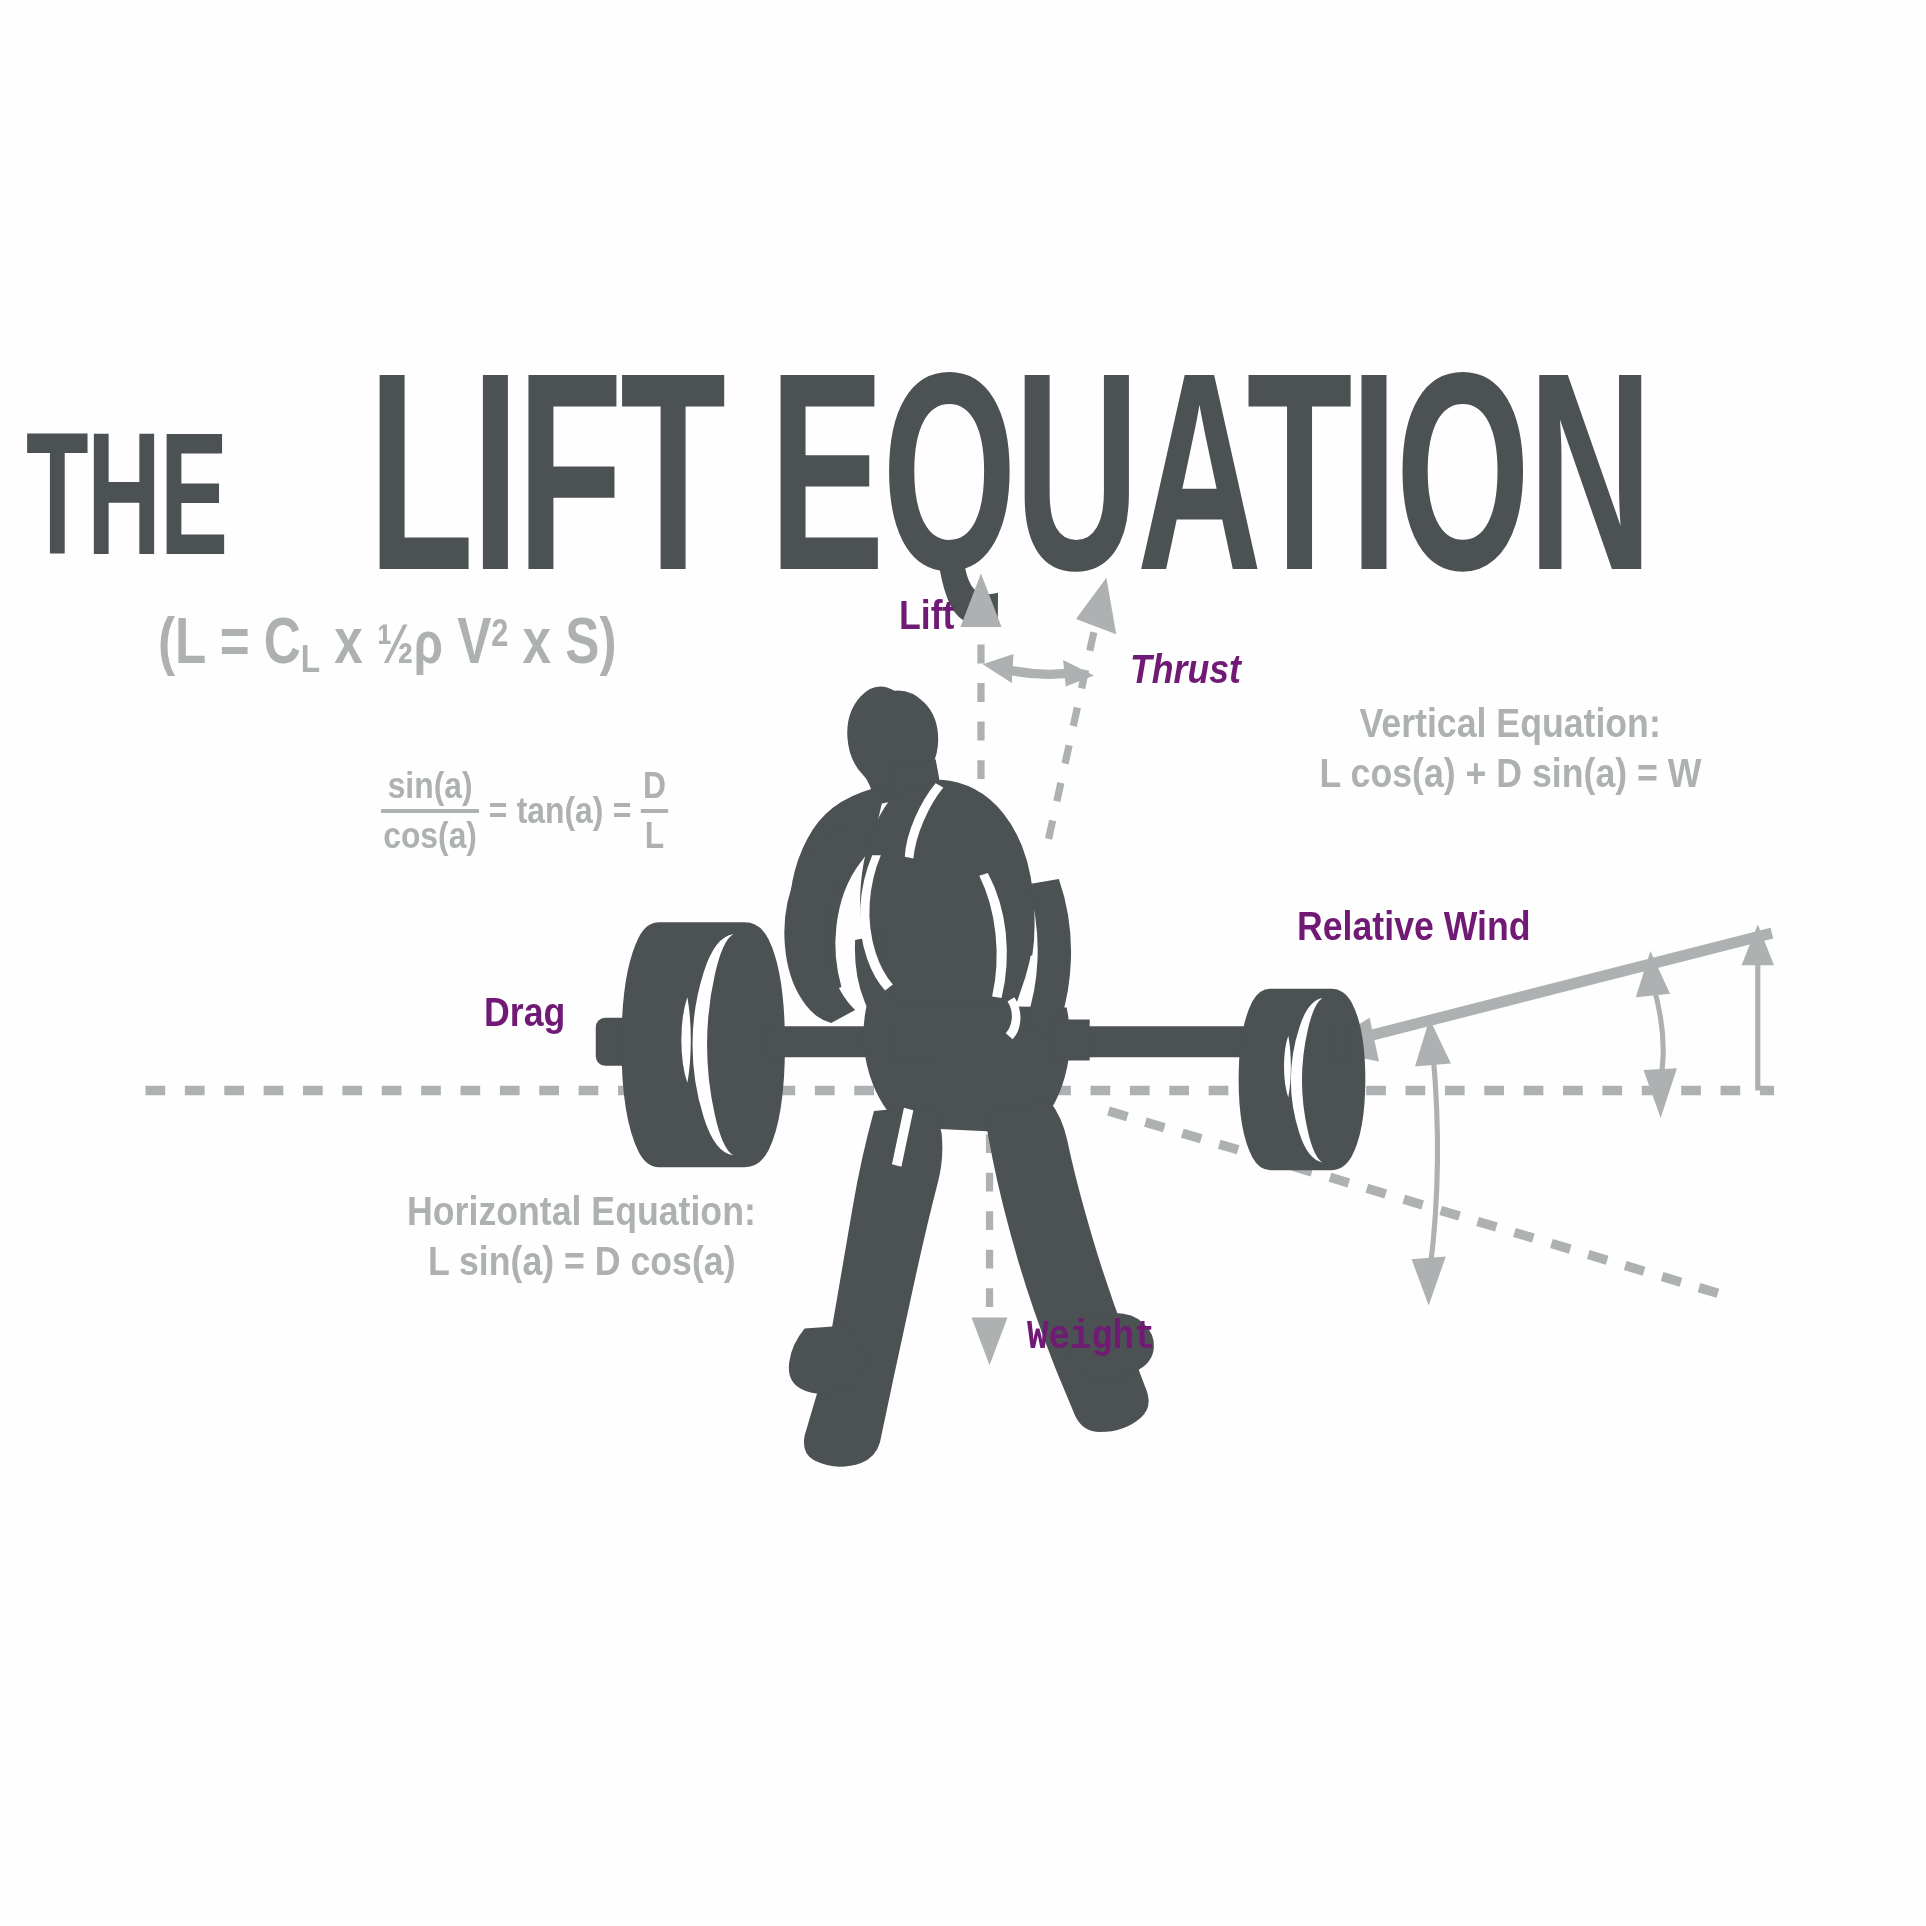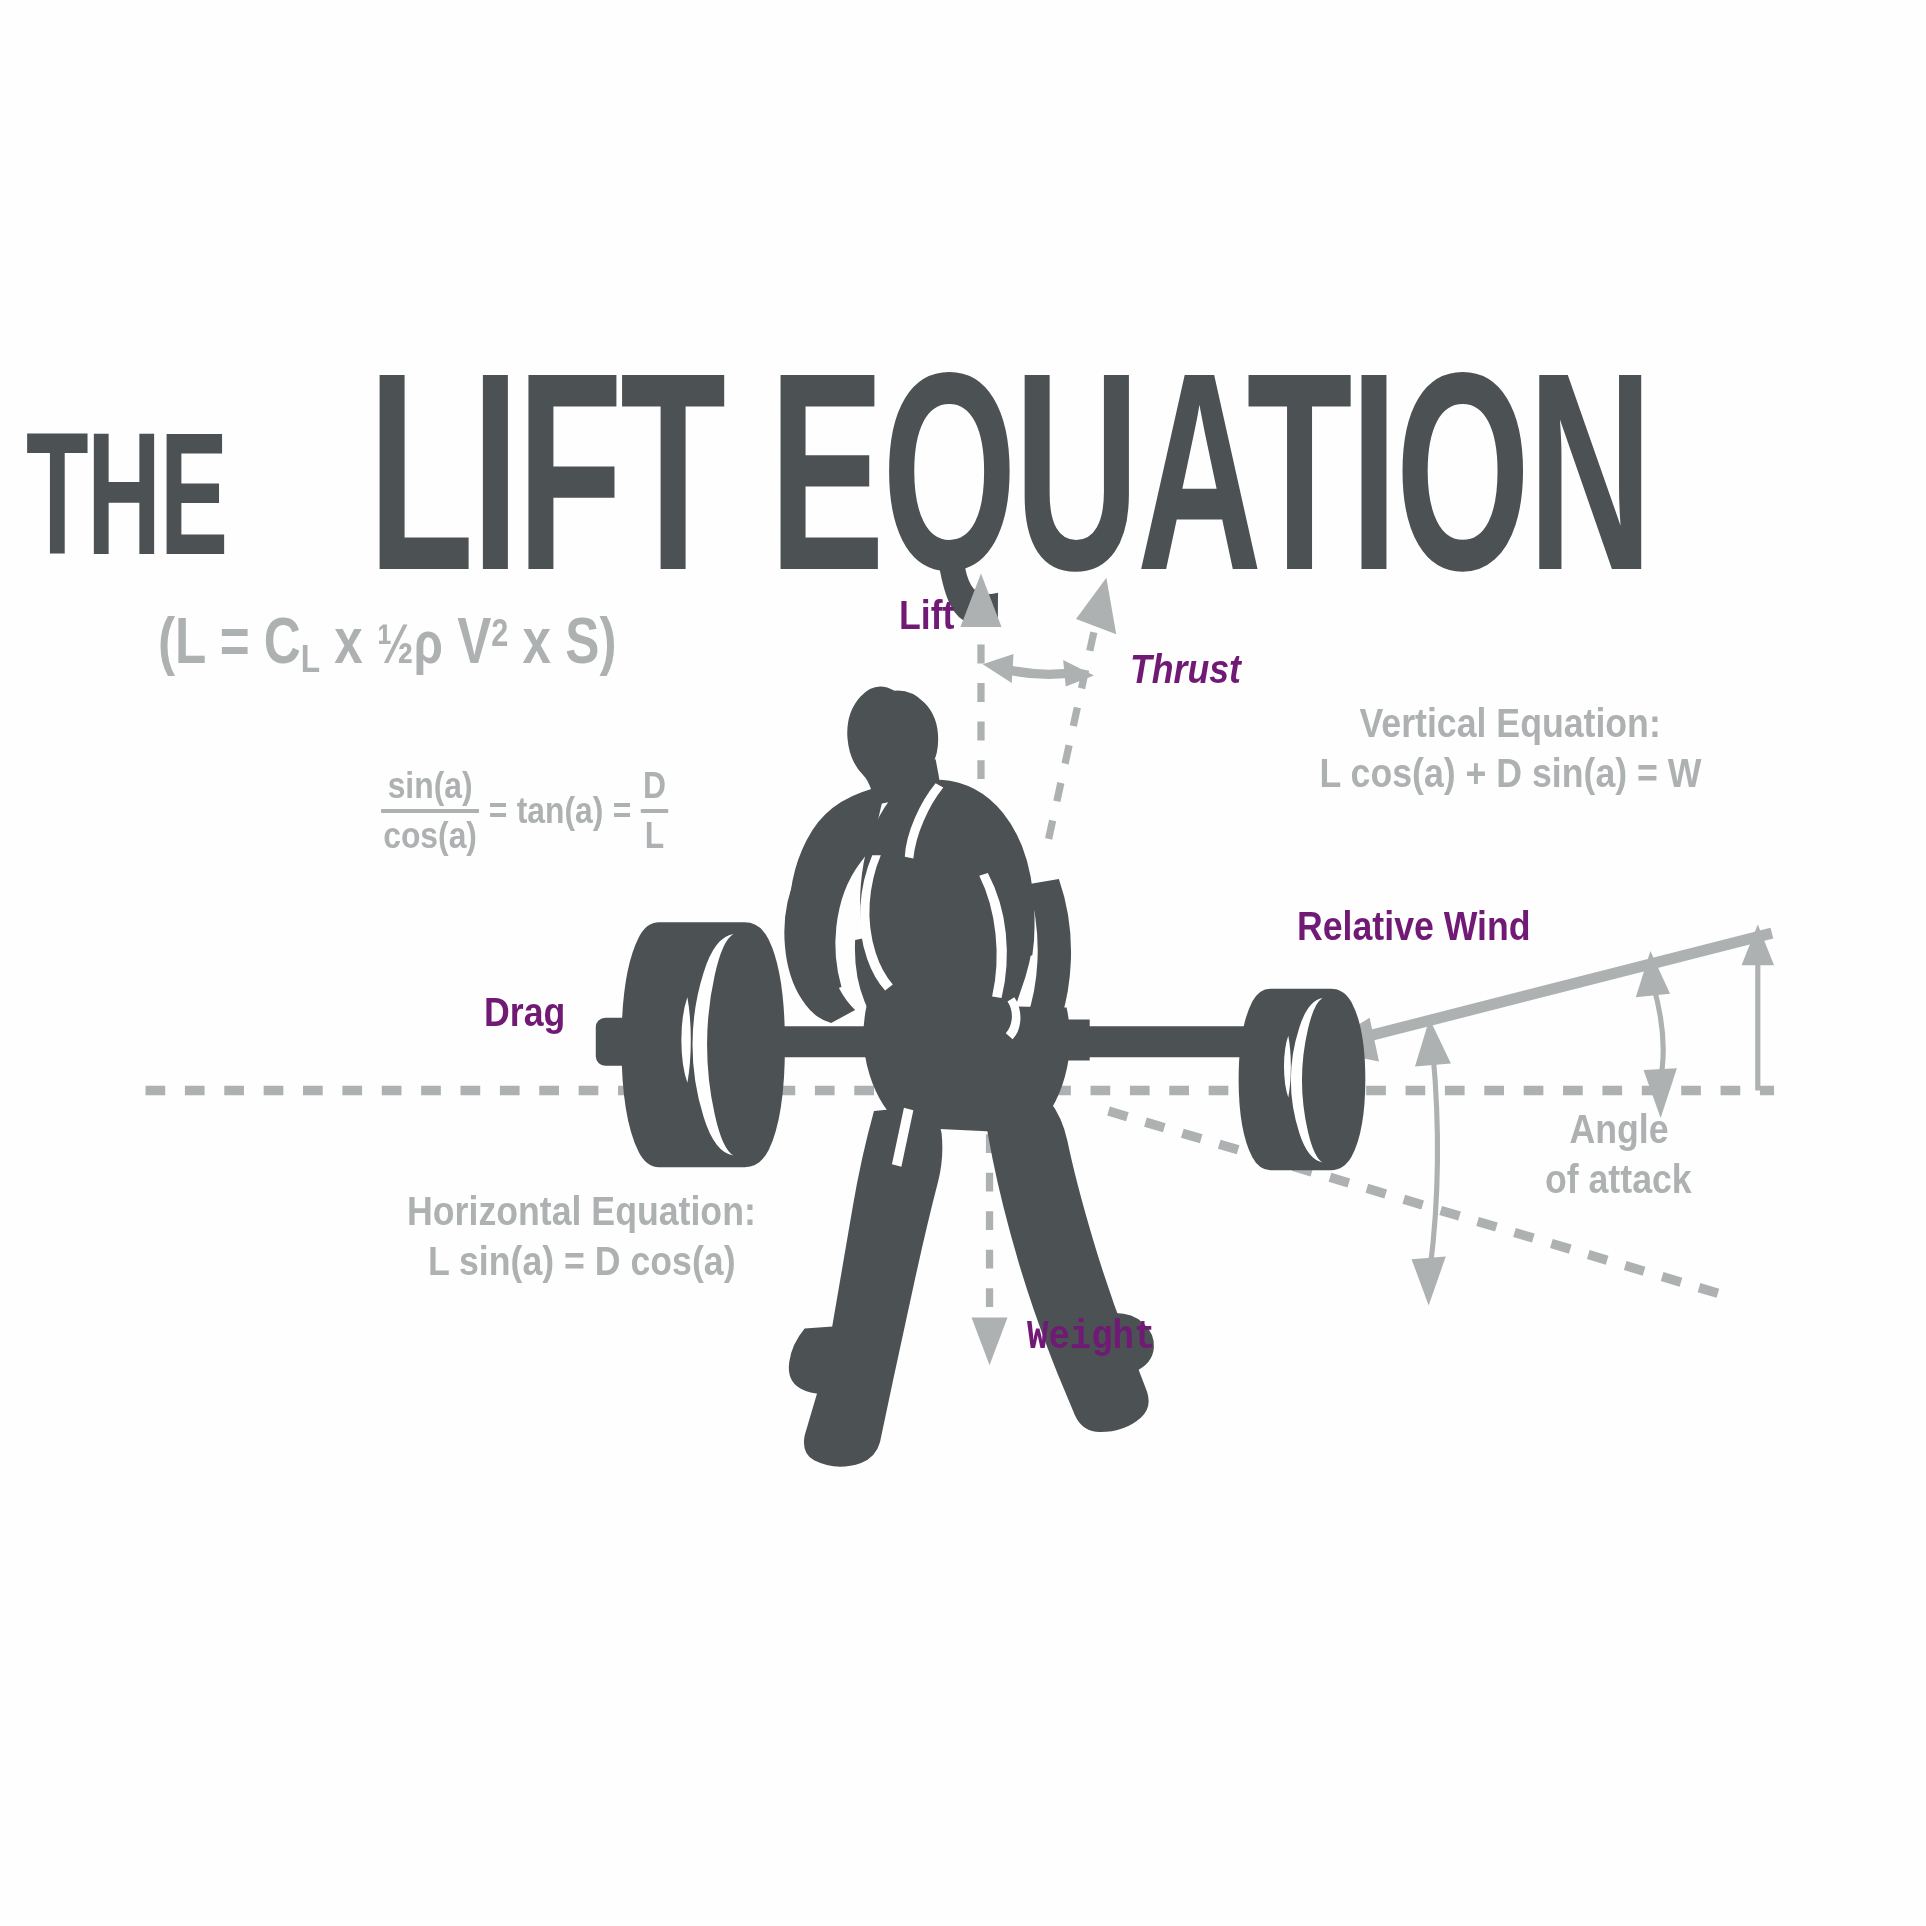--- a/index.html
+++ b/index.html
@@ -377,24 +377,20 @@
   </div>
 
   <div class="lbl" style="left:1027px;top:1314px;font-size:41px;font-family:Liberation Mono, monospace;">
     <span class="squeezeL">Weight</span>
   </div>
 
   <div class="lbl" style="left:1297px;top:903px;font-size:41px;">
     <span class="squeezeL">Relative Wind</span>
   </div>
 
-  <div class="eqblock" style="left:1507px;top:1104px;width:223px;font-size:41px;">
-    <div><span class="squeeze">Angle</span></div>
-    <div><span class="squeeze">of attack</span></div>
-  </div>
 
   <div class="eqblock" style="left:342px;top:1186px;width:479px;font-size:41px;">
     <div><span class="squeeze">Horizontal Equation:</span></div>
     <div><span class="squeeze">L sin(a) = D cos(a)</span></div>
   </div>
 
   <div class="eqblock" style="left:1258px;top:698px;width:505px;font-size:41px;">
     <div><span class="squeeze">Vertical Equation:</span></div>
     <div><span class="squeeze">L cos(a) + D sin(a) = W</span></div>
   </div>

